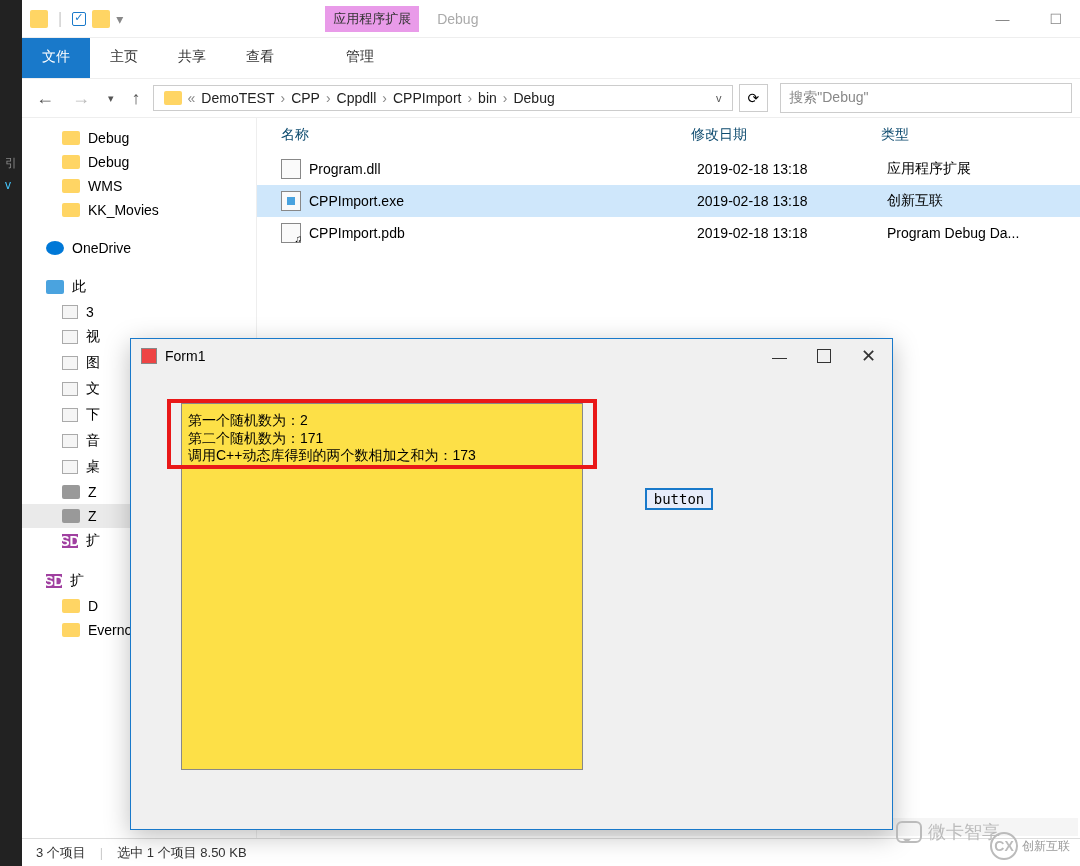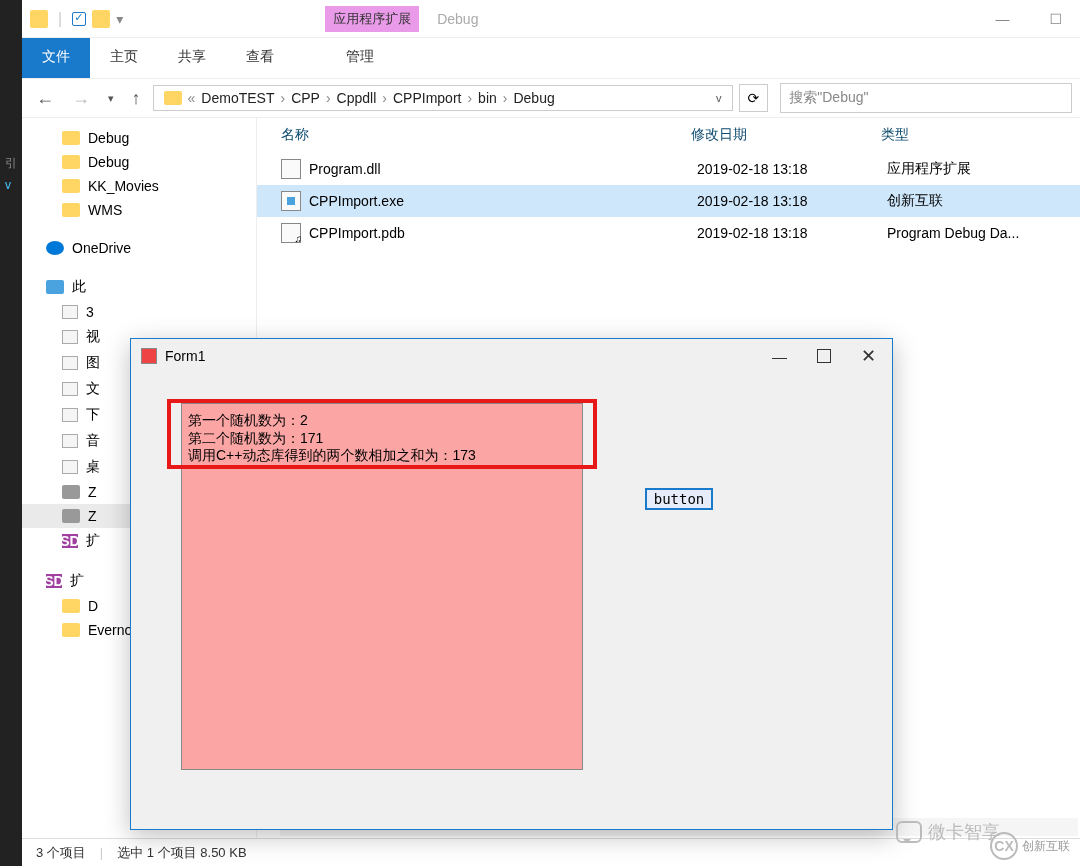--- a/index.html
+++ b/index.html
@@ -57,21 +57,21 @@
   .status-bar { height:28px; border-top:1px solid #ddd; display:flex; align-items:center; padding:0 14px; font-size:13px; color:#333; gap:14px; }
   .status-sep { color:#ccc; }
 
   
   .form1 { position:absolute; left:130px; top:295px; width:763px; height:492px; background:#f0f0f0; border:1px solid #1979ca; box-shadow:0 6px 24px rgba(0,0,0,0.25);margin-top:43px; }
   .form1-title { height:34px; display:flex; align-items:center; padding:0 10px; gap:8px; font-size:14px; }
   .form1-ico { width:16px; height:16px; display:inline-block; background:#e44; border:1px solid #888; }
   .form1-controls { margin-left:auto; display:flex; gap:24px; color:#333; font-size:15px; align-items:center; }
   .form1-btn { cursor:pointer; padding:2px 6px; }
   .form1-body { position:relative; height:calc(100% - 34px); }
-  .textbox { position:absolute; left:50px; top:30px; width:402px; height:367px; background:#fca5a5; border:1px solid #888; padding:8px 6px; font-family:"SimSun","NSimSun",monospace; font-size:14px; line-height:1.25; }
+  .textbox { position:absolute; left:50px; top:30px; width:402px; height:367px; background:#fde047; border:1px solid #888; padding:8px 6px; font-family:"SimSun","NSimSun",monospace; font-size:14px; line-height:1.25; }
   .red-box { position:absolute; left:36px; top:26px; width:430px; height:70px; border:4px solid #e91818; pointer-events:none; }
   .button1 { position:absolute; left:514px; top:115px; min-width:68px; background:#e7ecfa; border:2px solid #1979ca; font-family:"SimSun","NSimSun",monospace; font-size:14px; padding:1px 4px; cursor:pointer; text-align:center; }
 
   .watermark1 { position:absolute; right:80px; bottom:22px; color:#bbb; font-size:18px; font-weight:500; display:flex; align-items:center; gap:6px; }
   .speech { width:26px; height:22px; border:2px solid #bbb; border-radius:6px; position:relative; }
   .speech::after { content:''; position:absolute; left:5px; bottom:-6px; width:0;height:0; border:4px solid transparent; border-top-color:#bbb; }
   .watermark2 { position:absolute; right:10px; bottom:6px; color:#999; font-size:12px; display:flex; align-items:center; gap:4px; }
   .cx-logo { width:28px; height:28px; border:2px solid #bbb; border-radius:50%; font-size:14px; font-weight:bold; color:#bbb; display:inline-flex; align-items:center; justify-content:center; }
 
   .explorer-scroll { position:absolute; left:258px; bottom:30px; right:2px; height:18px; background:#f5f5f5; }
@@ -142,25 +142,25 @@
       <div class="tree-item">
           <span class="folder-icon"></span>
           <span>Debug</span>
         </div>
       <div class="tree-item">
           <span class="folder-icon"></span>
           <span>Debug</span>
         </div>
       <div class="tree-item">
           <span class="folder-icon"></span>
+          <span>WMS</span>
+        </div>
+      <div class="tree-item">
+          <span class="folder-icon"></span>
           <span>KK_Movies</span>
-        </div>
-      <div class="tree-item">
-          <span class="folder-icon"></span>
-          <span>WMS</span>
         </div>
       <div class="tree-spacer"></div>
       <div class="tree-item top">
           <span class="onedrive-icon"></span>
           <span>OneDrive</span>
         </div>
       <div class="tree-spacer"></div>
       <div class="tree-item top">
           <span class="pc-icon"></span>
           <span>此</span>

